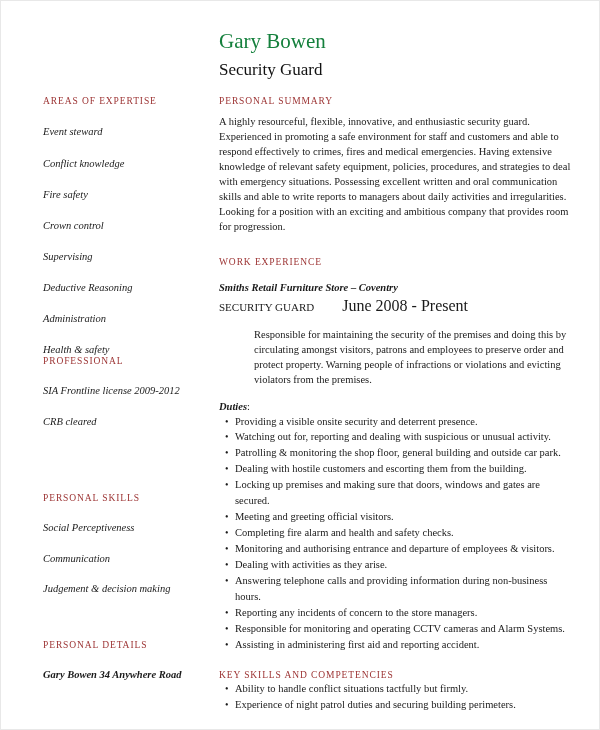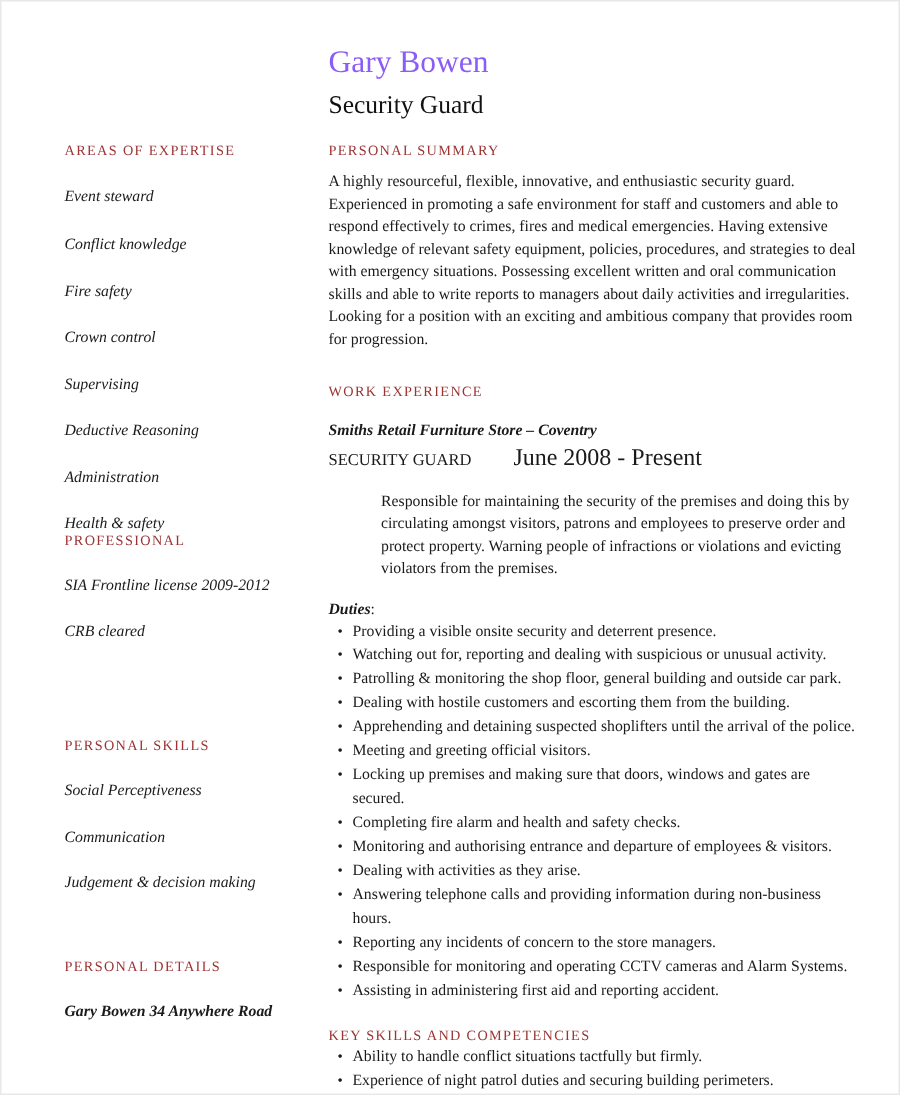--- a/index.html
+++ b/index.html
@@ -57,21 +57,21 @@
   .sb-details .side-item { margin-top: 17px; font-weight: bold; }
 
   
   .main {
     position: absolute;
     left: 218px;
     top: 0;
     width: 352px;
   }
   .name {
-    color: #8b5cf6;
+    color: #15803d;
     font-size: 21px;
     line-height: 1;
     margin: 0;
     padding-top: 30px;
     font-weight: normal;
   }
   .job-title {
     font-size: 17px;
     line-height: 1;
     margin: 0;
@@ -212,23 +212,22 @@
 
       <p class="body-text gap-resp">Responsible for maintaining the security of the premises and doing this by circulating amongst visitors, patrons and employees to preserve order and protect property. Warning people of infractions or violations and evicting violators from the premises.</p>
 
       <div class="gap-duties">
         <div class="duties-label"><b>Duties</b><span>:</span></div>
         <ul class="bullets">
           <li>Providing a visible onsite security and deterrent presence.</li>
           <li>Watching out for, reporting and dealing with suspicious or unusual activity.</li>
           <li>Patrolling &amp; monitoring the shop floor, general building and outside car park.</li>
           <li>Dealing with hostile customers and escorting them from the building.</li>
-          <li>Apprehending and detaining suspected shoplifters until the arrival of the police.</li>
+          <li>Locking up premises and making sure that doors, windows and gates are secured.</li>
           <li>Meeting and greeting official visitors.</li>
-          <li>Locking up premises and making sure that doors, windows and gates are secured.</li>
           <li>Completing fire alarm and health and safety checks.</li>
           <li>Monitoring and authorising entrance and departure of employees &amp; visitors.</li>
           <li>Dealing with activities as they arise.</li>
           <li>Answering telephone calls and providing information during non-business hours.</li>
           <li>Reporting any incidents of concern to the store managers.</li>
           <li>Responsible for monitoring and operating CCTV cameras and Alarm Systems.</li>
           <li>Assisting in administering first aid and reporting accident.</li>
         </ul>
       </div>
     </div>

